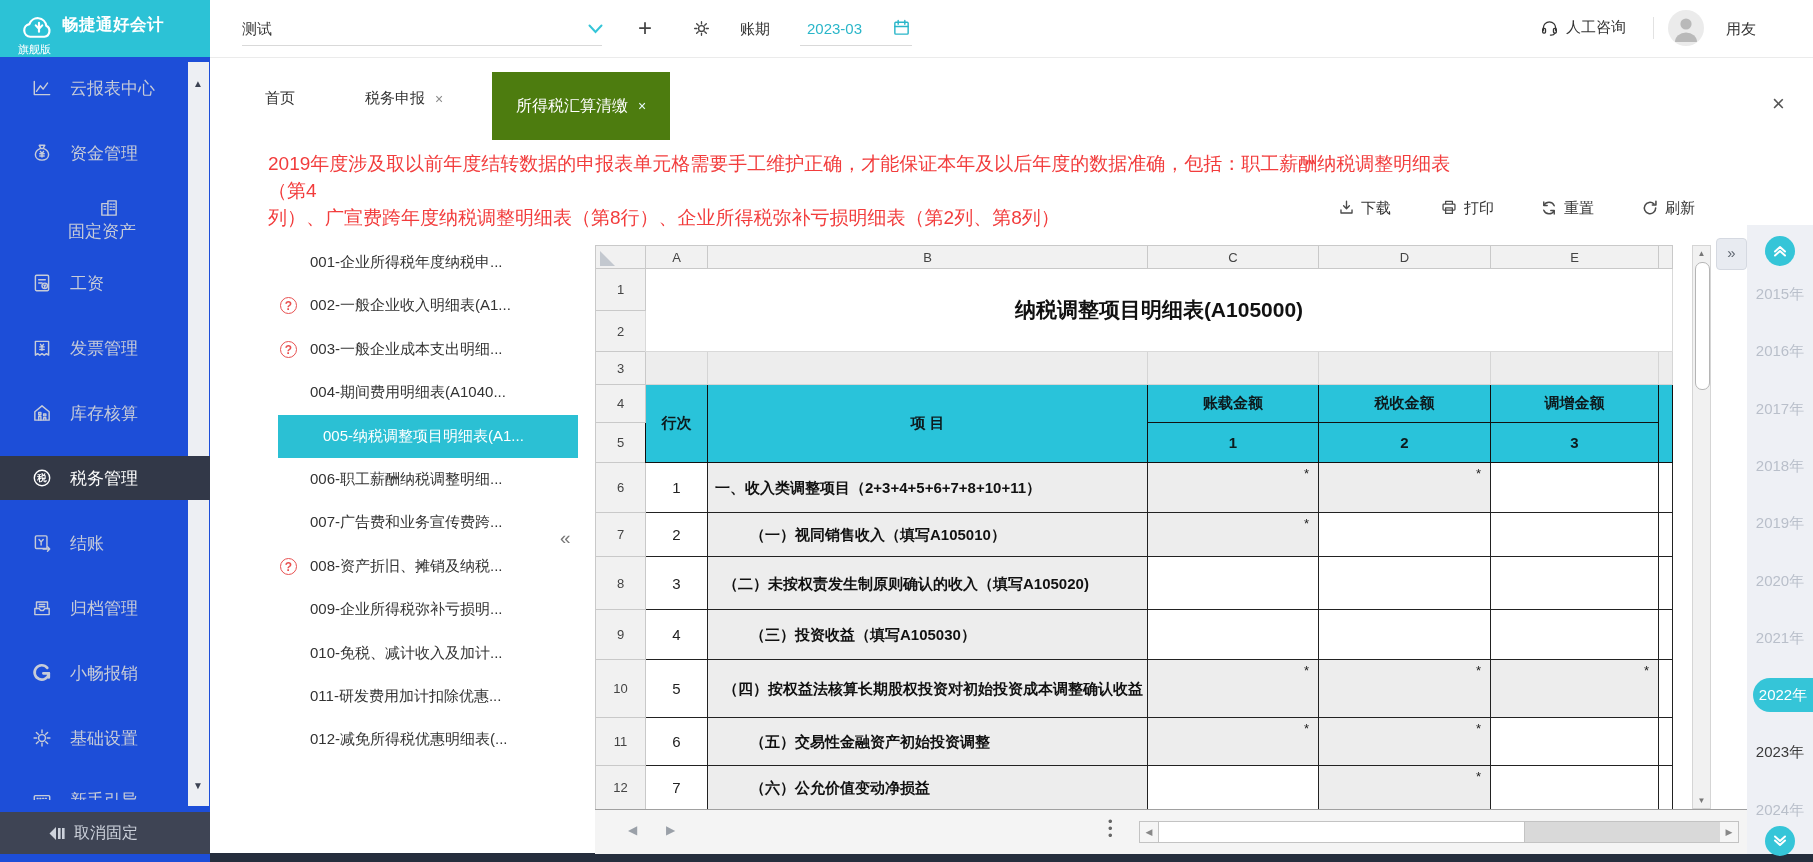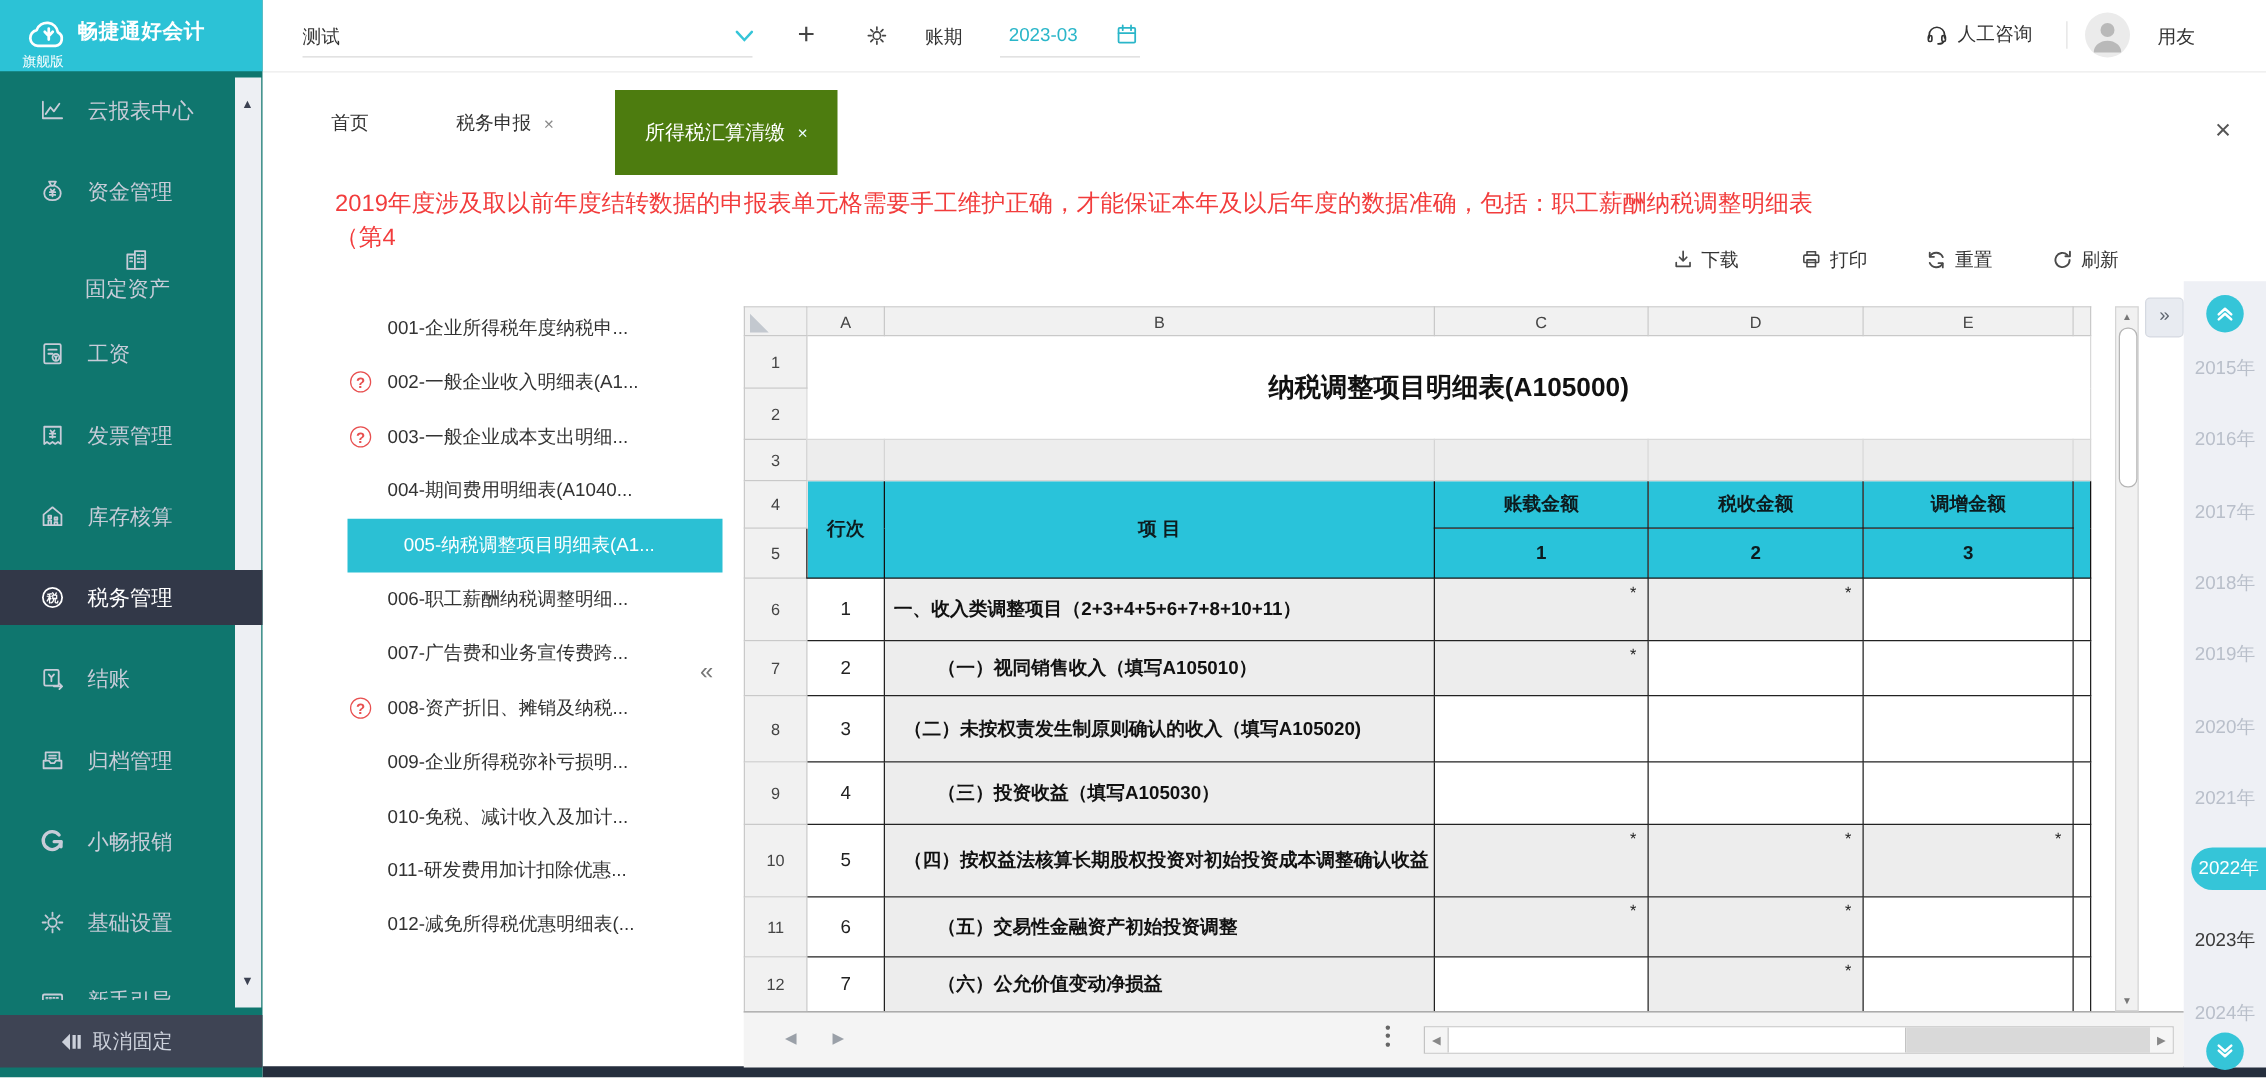--- a/index.html
+++ b/index.html
@@ -1,20 +1,20 @@
 <!DOCTYPE html>
 <html><head>
 <meta charset="utf-8">
 <style>
   html,body{margin:0;padding:0;}
   body{width:1813px;height:862px;position:relative;overflow:hidden;background:#fff;
        font-family:"Liberation Sans","DejaVu Sans",sans-serif;color:#333;}
   .abs{position:absolute;}
   
-  #sidebar{left:0;top:0;width:210px;height:862px;background:#0f766e;z-index:5;}
+  #sidebar{left:0;top:0;width:210px;height:862px;background:#1d4ed8;z-index:5;}
   #logo{left:0;top:0;width:210px;height:57px;background:#2cc2d6;color:#fff;}
   #logo .brand{position:absolute;left:62px;top:14px;font-size:16.5px;font-weight:bold;letter-spacing:.5px;}
   #logo .edition{position:absolute;left:18px;top:42px;font-size:11px;}
   #side-strip{left:188px;top:62px;width:21px;height:744px;background:#edeff3;}
   .side-arrow{position:absolute;left:3px;width:14px;text-align:center;color:#3c4252;font-size:10px;cursor:pointer;}
   .side-item{position:absolute;left:0;width:188px;height:44px;display:flex;align-items:center;color:#c7ccd8;font-size:17px;cursor:pointer;}
   .side-item .ic{margin-left:30px;width:24px;height:24px;flex:0 0 24px;display:flex;align-items:center;justify-content:center;}
   .side-item .lab{margin-left:16px;white-space:nowrap;}
   .side-item.active{background:#323848;color:#fff;width:210px;}
   #unpin{left:0;top:812px;width:210px;height:42px;display:flex;align-items:center;color:#cdd2dc;font-size:16px;background:#3e4454;z-index:6;cursor:pointer;}
@@ -286,20 +286,21 @@
   </div>
   <div class="page-tab active" style="left:282px">
     <span>所得税汇算清缴</span>
     <span class="x">×</span>
   </div>
   <div id="closeall">×</div>
 </div>
 
 <div id="warning" class="abs">
   <div>2019年度涉及取以前年度结转数据的申报表单元格需要手工维护正确，才能保证本年及以后年度的数据准确，包括：职工薪酬纳税调整明细表（第4</div>
+  <div>列）、广宣费跨年度纳税调整明细表（第8行）、企业所得税弥补亏损明细表（第2列、第8列）</div>
 </div>
 
 <div class="toolbtn" style="left:1338px">
   <svg width="17" height="17" viewBox="0 0 20 20" fill="none" stroke="currentColor" stroke-width="1.6" stroke-linecap="round" stroke-linejoin="round">
     <path d="M10 2.5v8.5M6.6 8l3.4 3.4L13.4 8"></path>
       <path d="M3.5 13v3.5h13V13"></path>
   </svg>
     <span>下载</span>
 </div>
 <div class="toolbtn" style="left:1440px">

